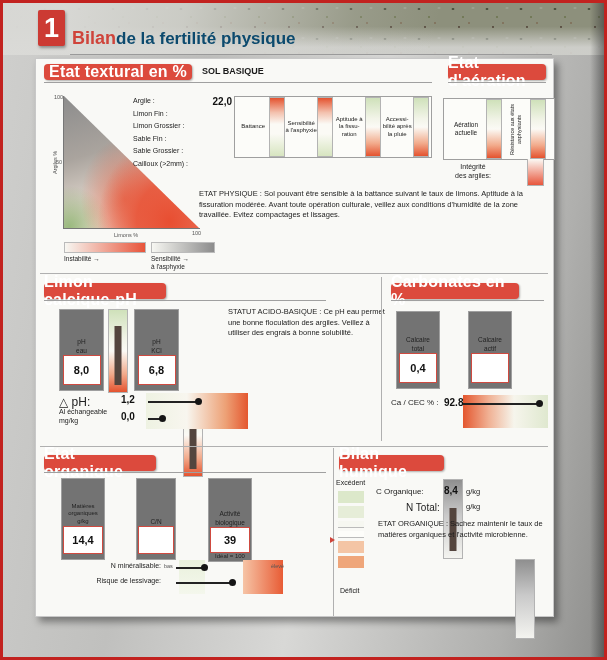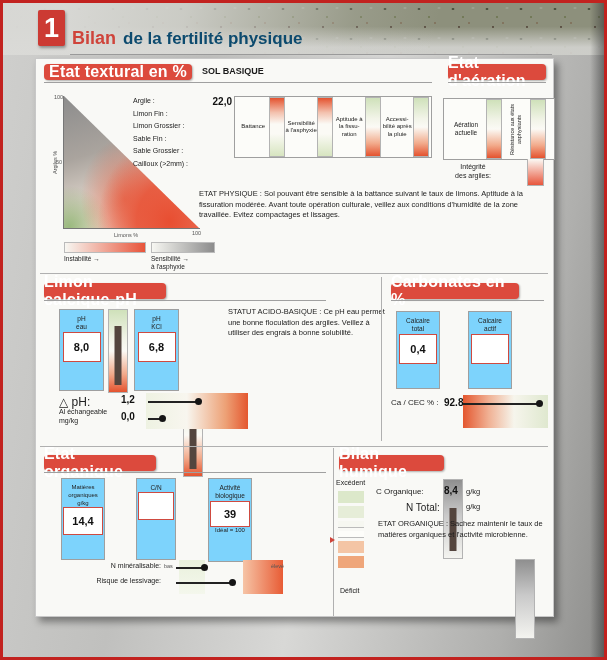--- a/index.html
+++ b/index.html
@@ -18,21 +18,21 @@
        radial-gradient(3px 2.5px at 28px 5px,#9b9e8e 40%,transparent 60%),
        radial-gradient(2px 2px at 14px 24px,#5c5244 40%,transparent 60%),
        radial-gradient(2.5px 2px at 24px 20px,#82755f 40%,transparent 60%);
      background-size:34px 30px;}
   .photo-fade{left:3px;top:3px;width:601px;height:52px;
      background:linear-gradient(100deg,rgba(218,218,215,.97) 10%,rgba(218,218,215,.8) 30%,rgba(218,218,215,.15) 58%,rgba(218,218,215,0) 72%),
                 linear-gradient(to bottom,rgba(216,216,214,0) 45%,rgba(216,216,214,.85) 85%);}
   .num-box{left:38px;top:10px;width:27px;height:36px;background:#cc3a33;border-radius:2px;
      box-shadow:1px 2px 3px rgba(0,0,0,.35);display:flex;align-items:center;justify-content:center;
      color:#fff;font-size:27px;font-weight:bold;}
-  .title{left:72px;top:28px;display:flex;align-items:baseline;gap:7px;font-size:17px;font-weight:bold;}
+  .title{left:72px;top:28px;display:flex;align-items:baseline;font-size:17px;font-weight:bold;}
   .title .accent{color:#cf443b;font-size:18px;}
   .title .rest{color:#0c4a6e;}
   .title-uline{left:70px;top:54px;width:482px;height:1px;background:#9a9a9a;}
   
   .panel{left:35px;top:58px;width:517px;height:557px;background:#f9f9f6;border:1px solid #c8c8c8;
          box-shadow:4px 5px 7px rgba(0,0,0,.38);}
   .pill{background:#dc4a3d;color:#fff;font-weight:bold;font-size:16px;border-radius:4px;
         display:flex;align-items:center;justify-content:center;
         box-shadow:1px 1px 2px rgba(0,0,0,.3);letter-spacing:.2px;}
   .uline{position:absolute;height:1px;background:#a0a0a0;}
@@ -51,22 +51,22 @@
   .rot{transform:rotate(-90deg);transform-origin:left top;}
   
   .gbox{border:1px solid #9f9f9f;background:#fcfcf9;display:flex;align-items:stretch;}
   .gcol-label{font-size:6px;color:#222;text-align:center;line-height:1.2;
       display:flex;align-items:center;justify-content:center;}
   .bar{position:relative;border:1px solid #b3b3b3;}
   .bar-rwg{background:linear-gradient(to bottom,#e4532f 0%,#f3c1ae 25%,#fbfaf5 45%,#fbfaf5 62%,#d7e5c0 100%);}
   .bar-gwr{background:linear-gradient(to bottom,#cfe1ba 0%,#f2f4e8 35%,#fbfaf5 50%,#f2ab8c 78%,#e4532f 100%);}
   .bar-gray{background:linear-gradient(to bottom,#8f8f8f 0%,#c9c9c9 45%,#f4f4f0 100%);}
   .ind{position:absolute;left:50%;transform:translateX(-50%);width:7px;background:#54453e;}
-  .card{position:absolute;border:1px solid #9f9f9f;background:#7dd3fc;display:flex;flex-direction:column;
-        align-items:center;justify-content:flex-start;padding:5px 2px 5px 2px;box-sizing:border-box;}
+  .card{position:absolute;border:1px solid #9f9f9f;background:#737373;display:flex;flex-direction:column;
+        align-items:center;justify-content:flex-end;padding:5px 2px 5px 2px;box-sizing:border-box;}
   .card-title{font-size:6.5px;text-align:center;line-height:1.3;color:#222;}
   .vbox{border:1.5px solid #cf4a40;background:#fff;display:flex;align-items:center;justify-content:center;
         font-weight:bold;font-size:11px;color:#111;}
   .dotline{position:absolute;height:1.5px;background:#222;}
   .dot{position:absolute;right:-4px;top:-3px;width:7px;height:7px;border-radius:50%;background:#151515;}
   .strip{position:absolute;height:9px;border:1px solid #bbb;}
   .note{position:absolute;font-size:7.5px;color:#1c1c1c;line-height:1.4;}
   .zone{position:absolute;}
   .scale-cell{width:26px;height:12px;margin-bottom:3px;}
 </style>

